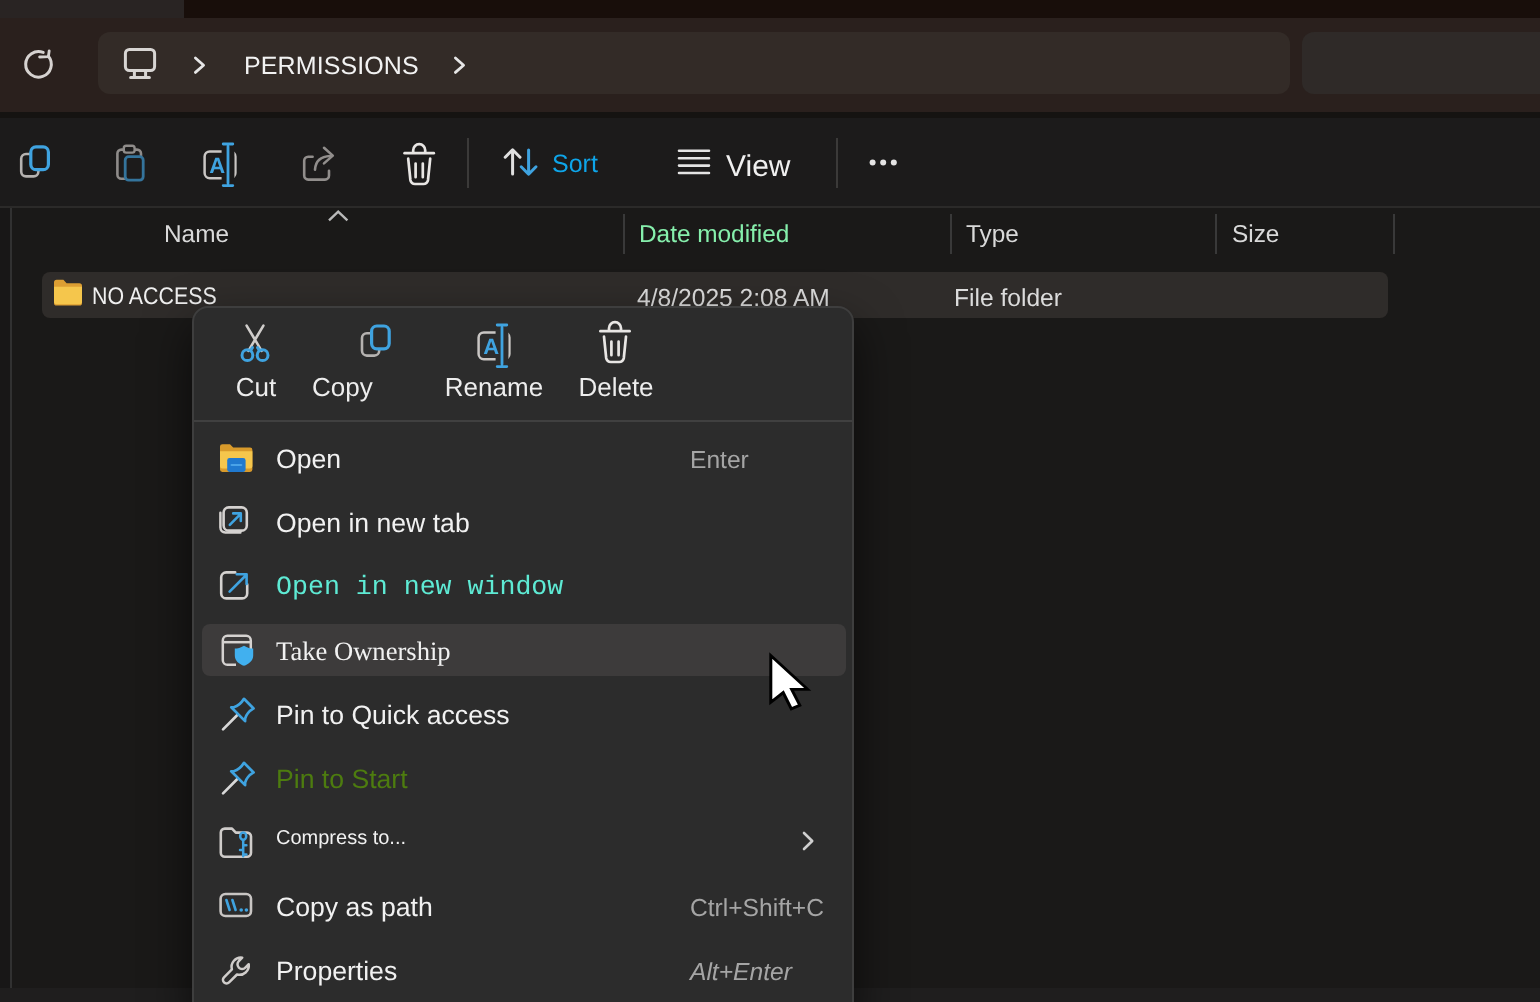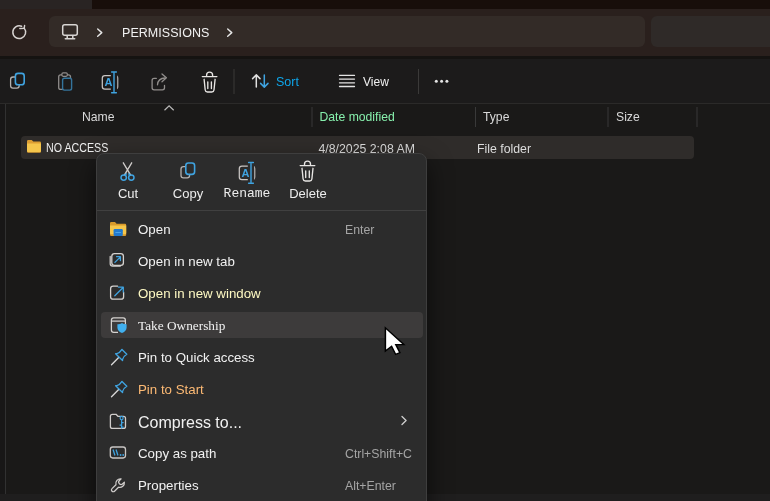--- a/index.html
+++ b/index.html
@@ -98,21 +98,21 @@
 
   <g stroke="#393939" stroke-width="1">
     <line x1="312" y1="107" x2="312" y2="127"></line>
     <line x1="475.5" y1="107" x2="475.5" y2="127"></line>
     <line x1="608" y1="107" x2="608" y2="127"></line>
     <line x1="697" y1="107" x2="697" y2="127"></line>
   </g>
 </svg>
 
 <div class="abs txt" style="left:276px;top:74.5px;font-size:12.5px;color:#0ea5e9;">Sort</div>
-<div class="abs txt" style="left:363px;top:74.5px;font-size:12px;color:#f0f0f0;">View</div>
+<div class="abs txt" style="left:363px;top:74.5px;font-size:15px;color:#f0f0f0;">View</div>
 
 <div class="abs txt" style="left:122px;top:25.5px;font-size:12.5px;letter-spacing:0.05px;color:#f2f2f2;">PERMISSIONS</div>
 
 <div class="abs txt" style="left:38px;top:110px;font-size:12.2px;color:#d9d9d9;margin-left:44px;">Name</div>
 <div class="abs txt" style="left:319.5px;top:110px;font-size:12.2px;color:#86efac;">Date modified</div>
 <div class="abs txt" style="left:483px;top:110px;font-size:12.2px;color:#d9d9d9;">Type</div>
 <div class="abs txt" style="left:616px;top:110px;font-size:12.2px;color:#d9d9d9;">Size</div>
 
 <div class="abs" style="left:21px;top:135.5px;width:673px;height:23.5px;background:#2f2c2a;border-radius:4px;"></div>
 <svg class="abs" style="left:26px;top:139px;" width="16" height="15" viewBox="0 0 16 15">
@@ -123,37 +123,37 @@
 <div class="abs txt" style="left:318.5px;top:141.5px;font-size:12.3px;color:#dcdcdc;">4/8/2025 2:08 AM</div>
 <div class="abs txt" style="left:477px;top:141.5px;font-size:12.3px;color:#dcdcdc;">File folder</div>
 
 <div class="abs" style="left:0;top:104px;width:5px;height:397px;background:#181717;"></div>
 <div class="abs" style="left:0;top:494px;width:770px;height:7px;background:#1f1e1e;"></div>
 
 <div class="abs" style="left:96px;top:153px;width:331px;height:360px;background:#2c2c2c;border:1px solid #3e3e3e;box-sizing:border-box;border-radius:8px;box-shadow:0 10px 24px rgba(0,0,0,0.6);"></div>
 <div class="abs" style="left:100.5px;top:312px;width:322px;height:26px;background:#3d3b3b;border-radius:4px;"></div>
 
 <div class="abs txt" style="left:96px;top:186px;width:64px;text-align:center;font-size:13px;">Cut</div>
-<div class="abs txt" style="left:156px;top:186px;width:64px;text-align:center;font-size:13px;">Copy</div>
-<div class="abs txt" style="left:214px;top:186px;width:66px;text-align:center;font-size:13px;font-family:Liberation Mono, monospace;">Rename</div>
+<div class="abs txt" style="left:156px;top:186px;width:64px;text-align:left;font-size:13px;">Copy</div>
+<div class="abs txt" style="left:214px;top:186px;width:66px;text-align:center;font-size:13px;">Rename</div>
 <div class="abs txt" style="left:275px;top:186px;width:66px;text-align:center;font-size:13px;">Delete</div>
 
 <div class="abs txt" style="left:138px;top:222px;font-size:13.3px;color:#f1f1f1;">Open</div>
 <div class="abs txt" style="left:138px;top:254px;font-size:13.3px;color:#f1f1f1;">Open in new tab</div>
-<div class="abs txt" style="left:138px;top:286px;font-size:13.3px;color:#fef9c3;">Open in new window</div>
+<div class="abs txt" style="left:138px;top:286px;font-size:13.3px;color:#5eead4;font-family:Liberation Mono, monospace;">Open in new window</div>
 <div class="abs txt" style="left:138px;top:318px;font-size:13.3px;color:#f1f1f1;font-family:Liberation Serif, serif;">Take Ownership</div>
 <div class="abs txt" style="left:138px;top:350px;font-size:13.3px;color:#f1f1f1;">Pin to Quick access</div>
-<div class="abs txt" style="left:138px;top:382px;font-size:13.3px;color:#fdba74;">Pin to Start</div>
-<div class="abs txt" style="left:138px;top:414px;font-size:16px;color:#f1f1f1;">Compress to...</div>
+<div class="abs txt" style="left:138px;top:382px;font-size:13.3px;color:#4d7c0f;">Pin to Start</div>
+<div class="abs txt" style="left:138px;top:414px;font-size:10px;color:#f1f1f1;">Compress to...</div>
 <div class="abs txt" style="left:138px;top:446px;font-size:13.3px;color:#f1f1f1;">Copy as path</div>
 <div class="abs txt" style="left:138px;top:478px;font-size:13.3px;color:#f1f1f1;">Properties</div>
 
 <div class="abs txt" style="left:345px;top:222.5px;font-size:12.3px;color:#a5a5a5;">Enter</div>
 <div class="abs txt" style="left:345px;top:446.5px;font-size:12.3px;color:#a5a5a5;">Ctrl+Shift+C</div>
-<div class="abs txt" style="left:345px;top:478.5px;font-size:12.3px;color:#a5a5a5;">Alt+Enter</div>
+<div class="abs txt" style="left:345px;top:478.5px;font-size:12.3px;color:#a5a5a5;font-style:italic;">Alt+Enter</div>
 
 <svg class="abs" style="left:0;top:0;" width="770" height="501" viewBox="0 0 770 501">
 
   <line x1="97" y1="210.5" x2="426" y2="210.5" stroke="#404040" stroke-width="1"></line>
 
   <g fill="none" stroke-linecap="round">
     <path d="M123.3 162.8 l7.5 12.6 M131.7 162.8 l-7.5 12.6" stroke="#d0cdcb" stroke-width="1.3"></path>
     <circle cx="123.7" cy="177.6" r="2.7" stroke="#3fa3e0" stroke-width="1.5"></circle>
     <circle cx="131.3" cy="177.6" r="2.7" stroke="#3fa3e0" stroke-width="1.5"></circle>
     <path d="M125.2 175.4 l1 -1.6 M129.8 175.4 l-1 -1.6" stroke="#3fa3e0" stroke-width="1.5"></path>

